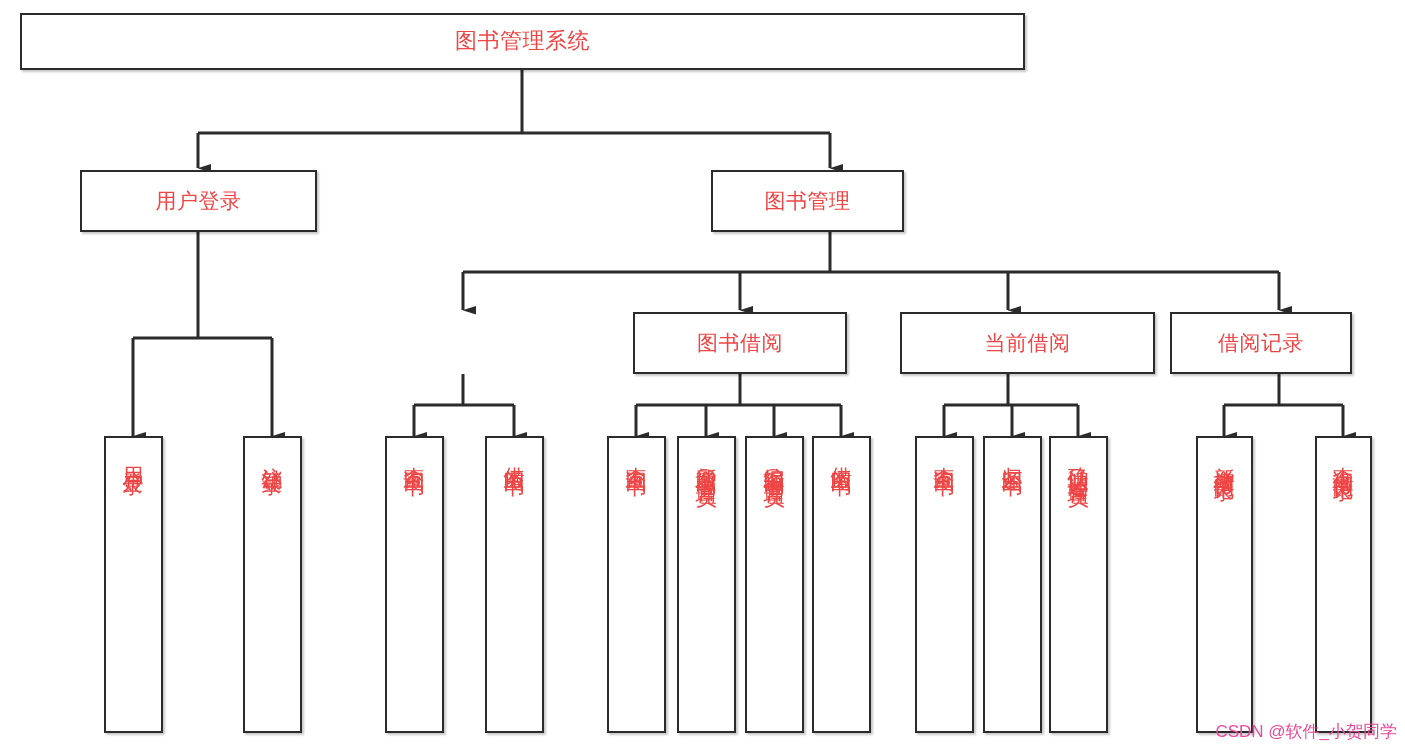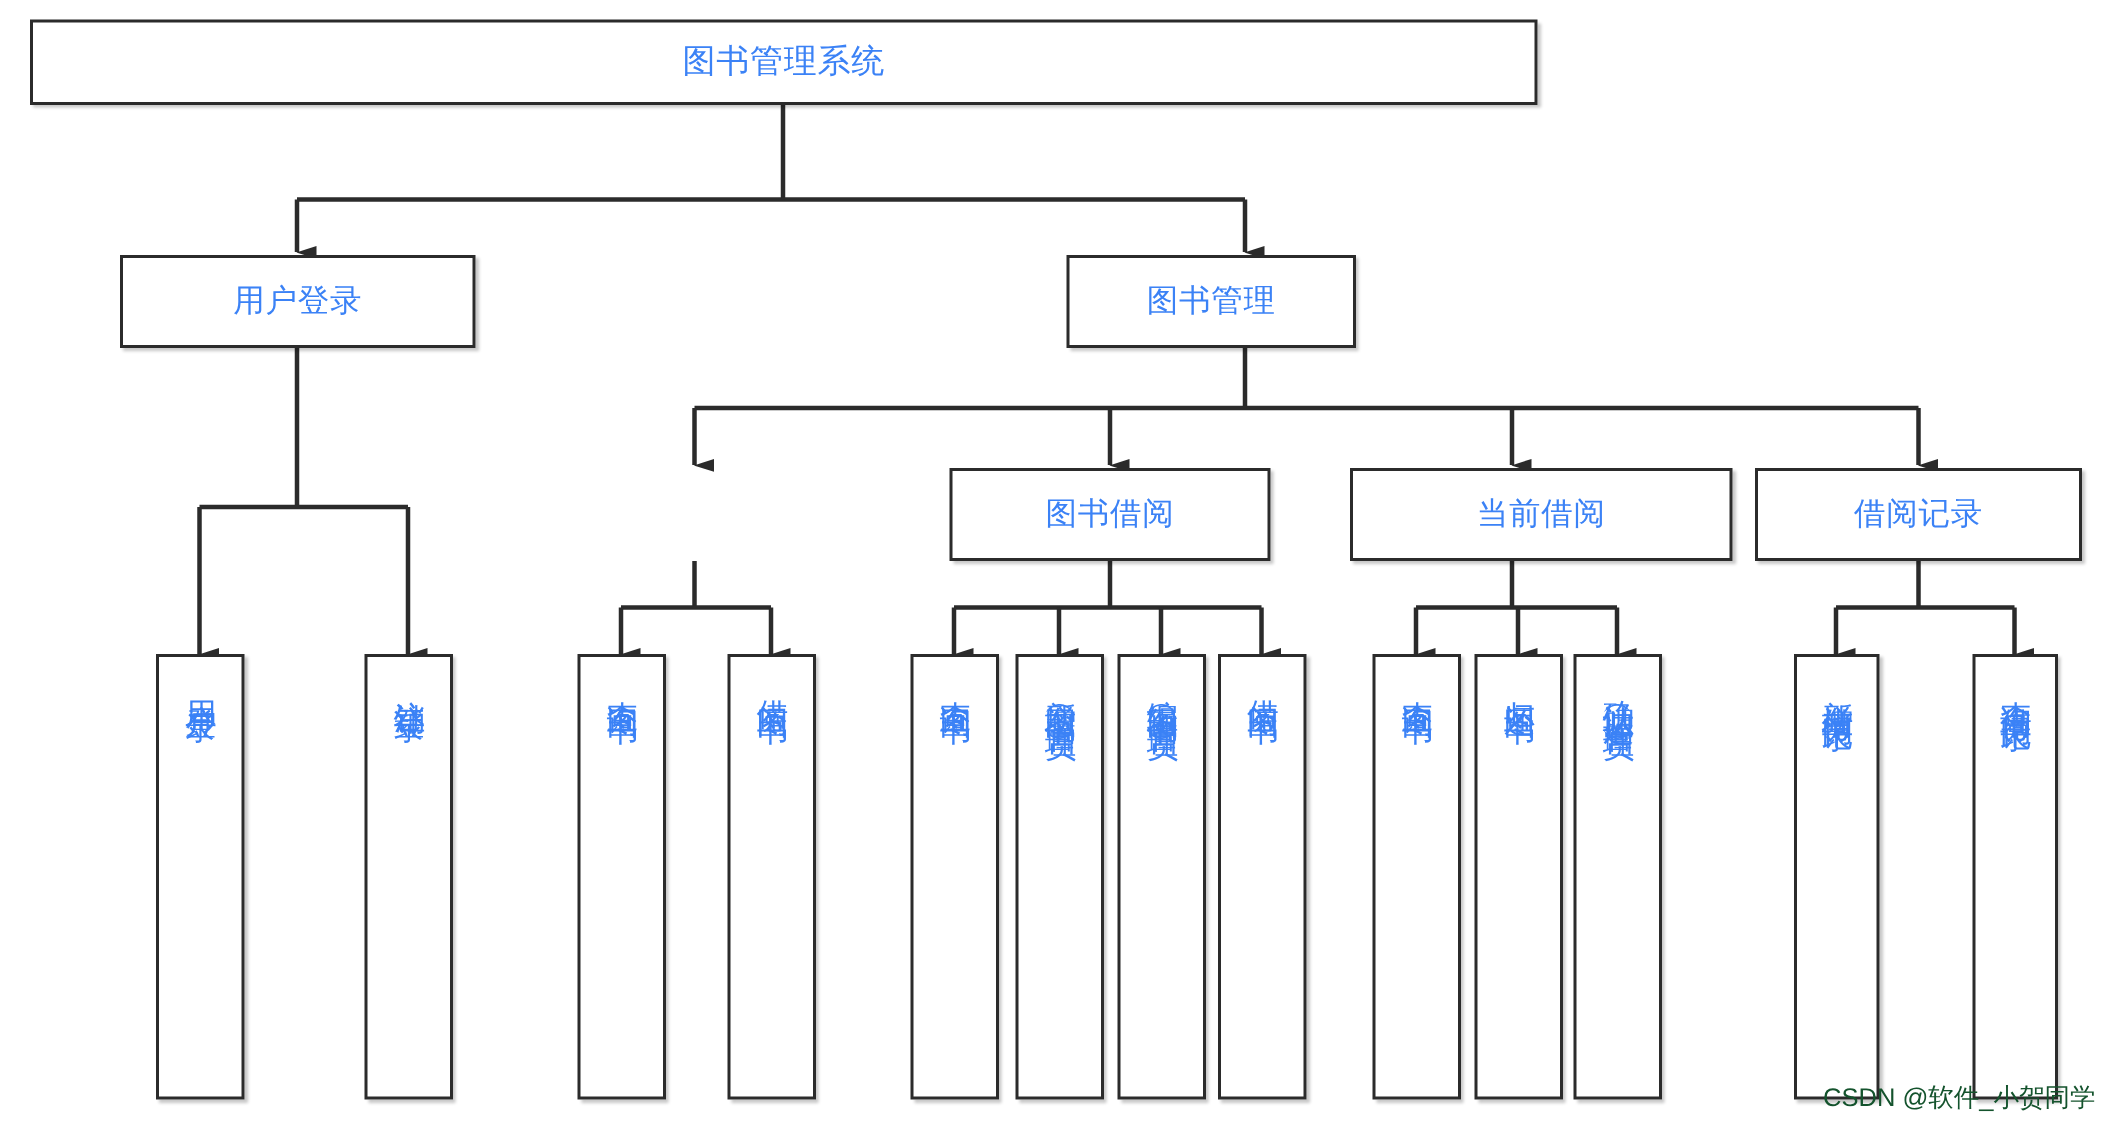--- a/index.html
+++ b/index.html
@@ -29,21 +29,21 @@
     position: absolute;
     box-sizing: border-box;
     background: #ffffff;
     border: 2.5px solid #2b2b2b;
     display: flex;
     align-items: center;
     justify-content: center;
     box-shadow: 2px 2px 2px rgba(0,0,0,0.22);
   }
   .node .label {
-    color: #3b82f6;
+    color: #ef4444;
     font-size: 21px;
     letter-spacing: 0.5px;
     white-space: nowrap;
     line-height: 1.1;
   }
   .node.root .label { font-size: 22px; }
   .node.leaf {
     align-items: flex-start;
     padding-top: 12px;
   }
@@ -52,21 +52,21 @@
     text-orientation: upright;
     font-size: 21px;
     letter-spacing: 3px;
     white-space: nowrap;
     line-height: 1.0;
   }
   .watermark {
     position: absolute;
     right: 8px;
     bottom: 4px;
-    color: #14532d;
+    color: #ec4899;
     font-size: 17px;
     white-space: nowrap;
     user-select: none;
   }
 </style>
 </head>
 <body>
 
 <div id="canvas">
 
@@ -130,21 +130,21 @@
   <div class="node" style="left:711px; top:170px; width:193px; height:62px;">
     <span class="label">图书管理</span>
   </div>
 
   <div class="node" style="left:633px; top:312px; width:214px; height:62px;">
     <span class="label">图书借阅</span>
   </div>
   <div class="node" style="left:900px; top:312px; width:255px; height:62px;">
     <span class="label">当前借阅</span>
   </div>
-  <div class="node" style="left:1170px; top:312px; width:218px; height:62px;">
+  <div class="node" style="left:1170px; top:312px; width:182px; height:62px;">
     <span class="label">借阅记录</span>
   </div>
 
   <div class="node leaf" style="left:104px; top:436px; width:59px; height:297px;">
     <span class="label">用户登录</span>
   </div>
   <div class="node leaf" style="left:243px; top:436px; width:59px; height:297px;">
     <span class="label">注销登录</span>
   </div>
 

